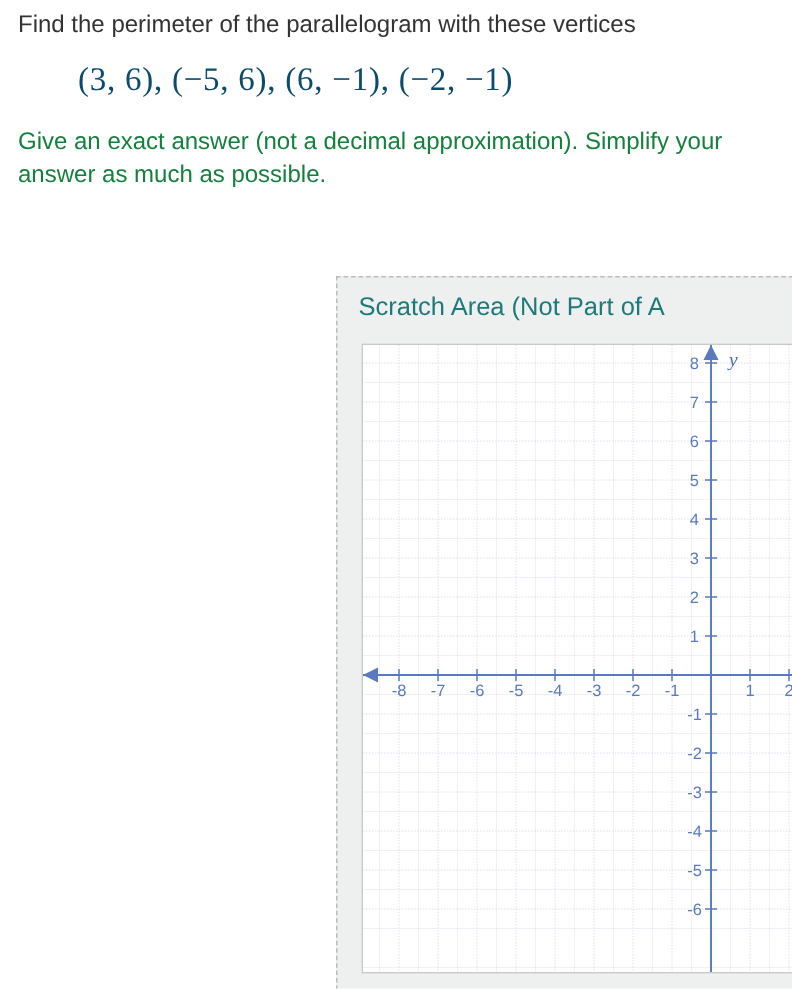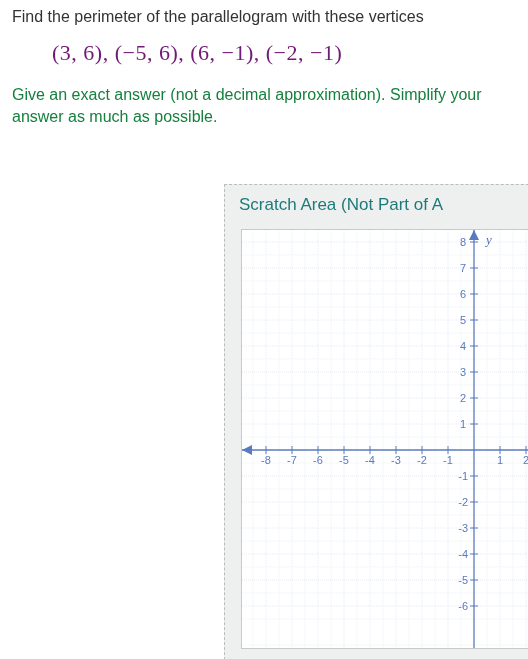--- a/index.html
+++ b/index.html
@@ -10,21 +10,21 @@
   font-family: Arial, Helvetica, sans-serif;
   color: #444;
   overflow: hidden;
   position: relative;
 }
 .container { padding: 8px 2px 0 12px; }
 .q1 { font-size: 16px; color: #333; margin-bottom: 14px; }
 .vertices {
   font-family: "Times New Roman", serif;
   font-size: 22px;
-  color: #701a75;
+  color: #0c4a6e;
   margin-left: 40px;
   margin-bottom: 18px;
   letter-spacing: 0.5px;
 }
 .q2 { font-size: 16px; color: #15803d; line-height: 1.35; margin-bottom: 28px; }
 
 .scratch-panel {
   position: absolute;
   left: 224px;
   top: 184px;

